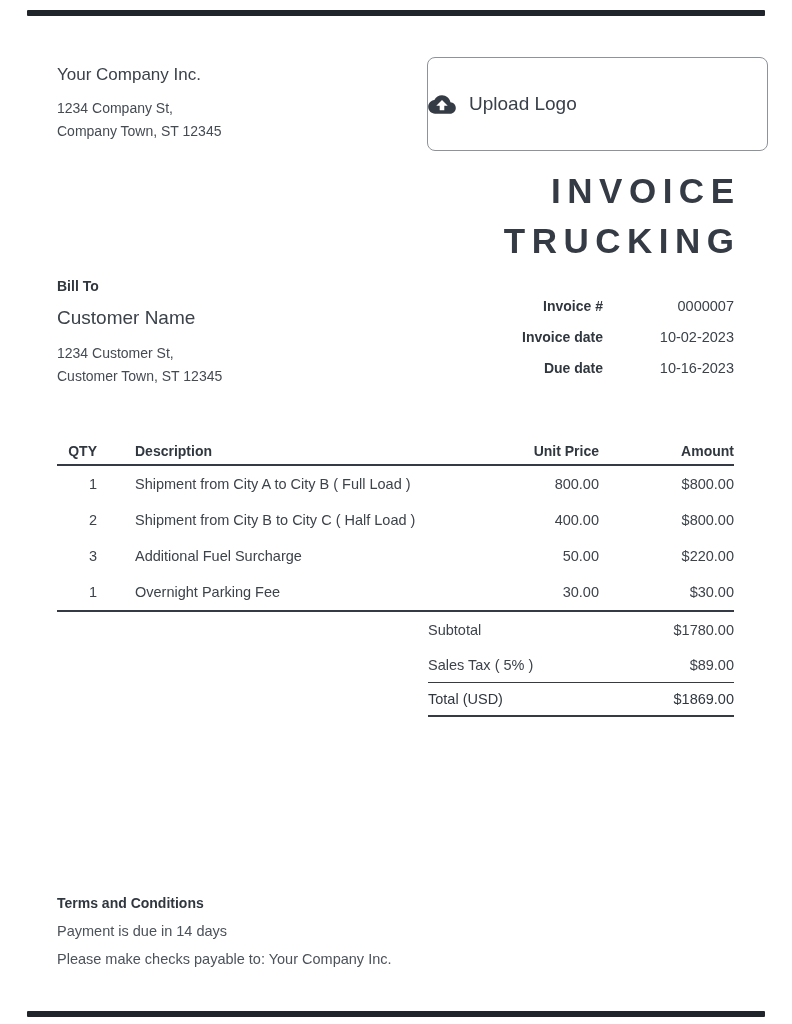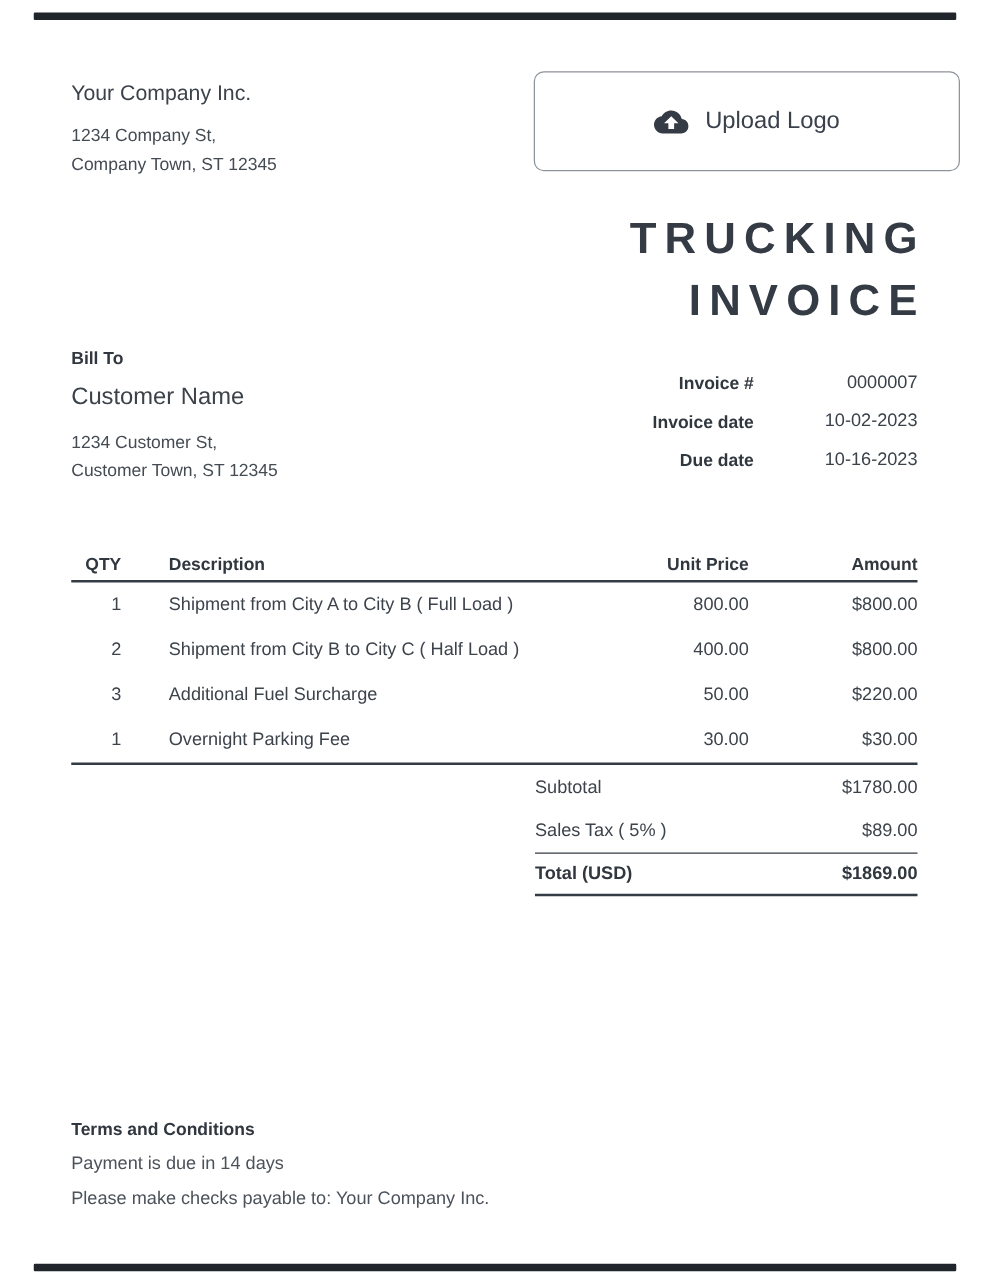--- a/index.html
+++ b/index.html
@@ -9,23 +9,23 @@
 
   .edge-bar { position:absolute; left:27px; width:738px; height:6px; background:#20252c; border-radius:1px; }
   .edge-bar.top { top:10px; }
   .edge-bar.bottom { top:1011px; }
 
   
   .company-block { position:absolute; left:57px; top:65px; }
   .company-name { font-size:17px; color:#3b424a; margin-bottom:12px; }
   .addr-line { font-size:14px; line-height:23px; color:#454b53; }
 
-  .upload-btn { position:absolute; left:427px; top:57px; width:341px; height:80px;
+  .upload-btn { position:absolute; left:427px; top:57px; width:341px; height:94px;
     background:#ffffff; border:1.5px solid #8d939b; border-radius:8px;
-    display:flex; align-items:center; justify-content:center; gap:13px; cursor:pointer; }
+    display:flex; align-items:center; gap:13px; cursor:pointer; }
   .upload-btn svg { display:block; }
   .upload-label { font-size:19px; color:#3a414b; }
 
   
   .doc-title { position:absolute; top:166px; right:58px; text-align:right;
     font-size:35px; font-weight:bold; letter-spacing:6.5px; line-height:50px; color:#343b44; }
   .doc-title div { margin-right:-6.5px; }
 
   
   .billto-block { position:absolute; left:57px; top:278px; }
@@ -49,21 +49,21 @@
   .c-qty { width:40px; text-align:right; }
   .c-desc { flex:1; padding-left:9px; text-align:left; }
   .c-unit { width:110px; text-align:right; }
   .c-amt { width:106px; text-align:right; }
 
   
   .totals { position:absolute; left:428px; top:612px; width:306px; font-size:14.5px; }
   .t-row { display:flex; align-items:center; height:35px; color:#3d434b; }
   .t-label { flex:1; text-align:left; }
   .t-value { text-align:right; }
-  .t-total { font-weight:bold; color:#30373f; border-top:1.5px solid #343b44; border-bottom:2px solid #343b44; }
+  .t-total { font-weight:normal; color:#30373f; border-top:1.5px solid #343b44; border-bottom:2px solid #343b44; }
 
   
   .terms-block { position:absolute; left:57px; top:895px; }
   .terms-title { font-size:14px; font-weight:bold; color:#30373f; }
   .terms-line { font-size:14.5px; color:#4c525a; margin-top:12px; }
 </style>
 </head>
 <body>
 
 <div class="page">
@@ -79,22 +79,22 @@
   <div class="upload-btn">
     <span>
       <svg width="28" height="23" viewBox="0 0 24 20" fill="#343b44" xmlns="http://www.w3.org/2000/svg">
         <path d="M19.35 8.04C18.67 4.59 15.64 2 12 2 9.11 2 6.6 3.64 5.35 6.04 2.34 6.36 0 8.91 0 12c0 3.31 2.69 6 6 6h13c2.76 0 5-2.24 5-5 0-2.64-2.05-4.78-4.65-4.96zM14 11v4h-4v-4H7l5-5 5 5h-3z"></path>
       </svg>
     </span>
     <span class="upload-label">Upload Logo</span>
   </div>
 
   <div class="doc-title">
+    <div>INVOICE</div>
     <div>TRUCKING</div>
-    <div>INVOICE</div>
   </div>
 
   <div class="billto-block">
     <div class="billto-label">Bill To</div>
     <div class="billto-name">Customer Name</div>
     <div class="billto-addr">
       <div class="addr-line">1234 Customer St,</div>
       <div class="addr-line">Customer Town, ST 12345</div>
     </div>
   </div>

